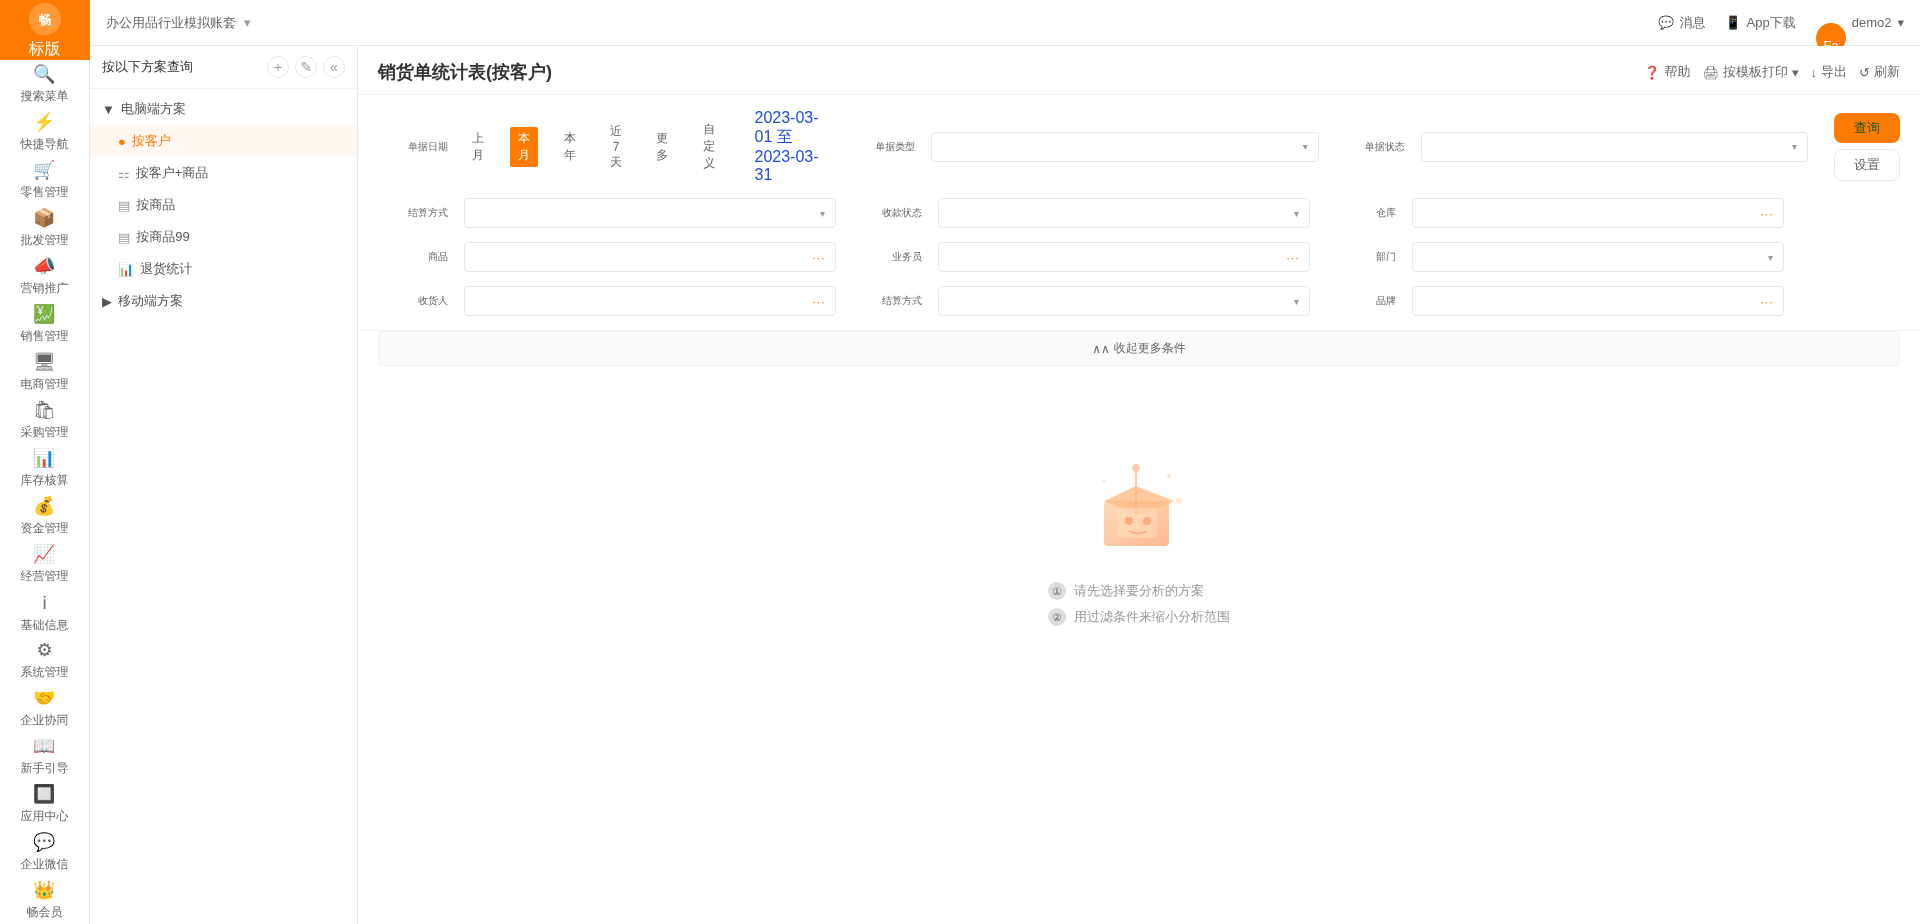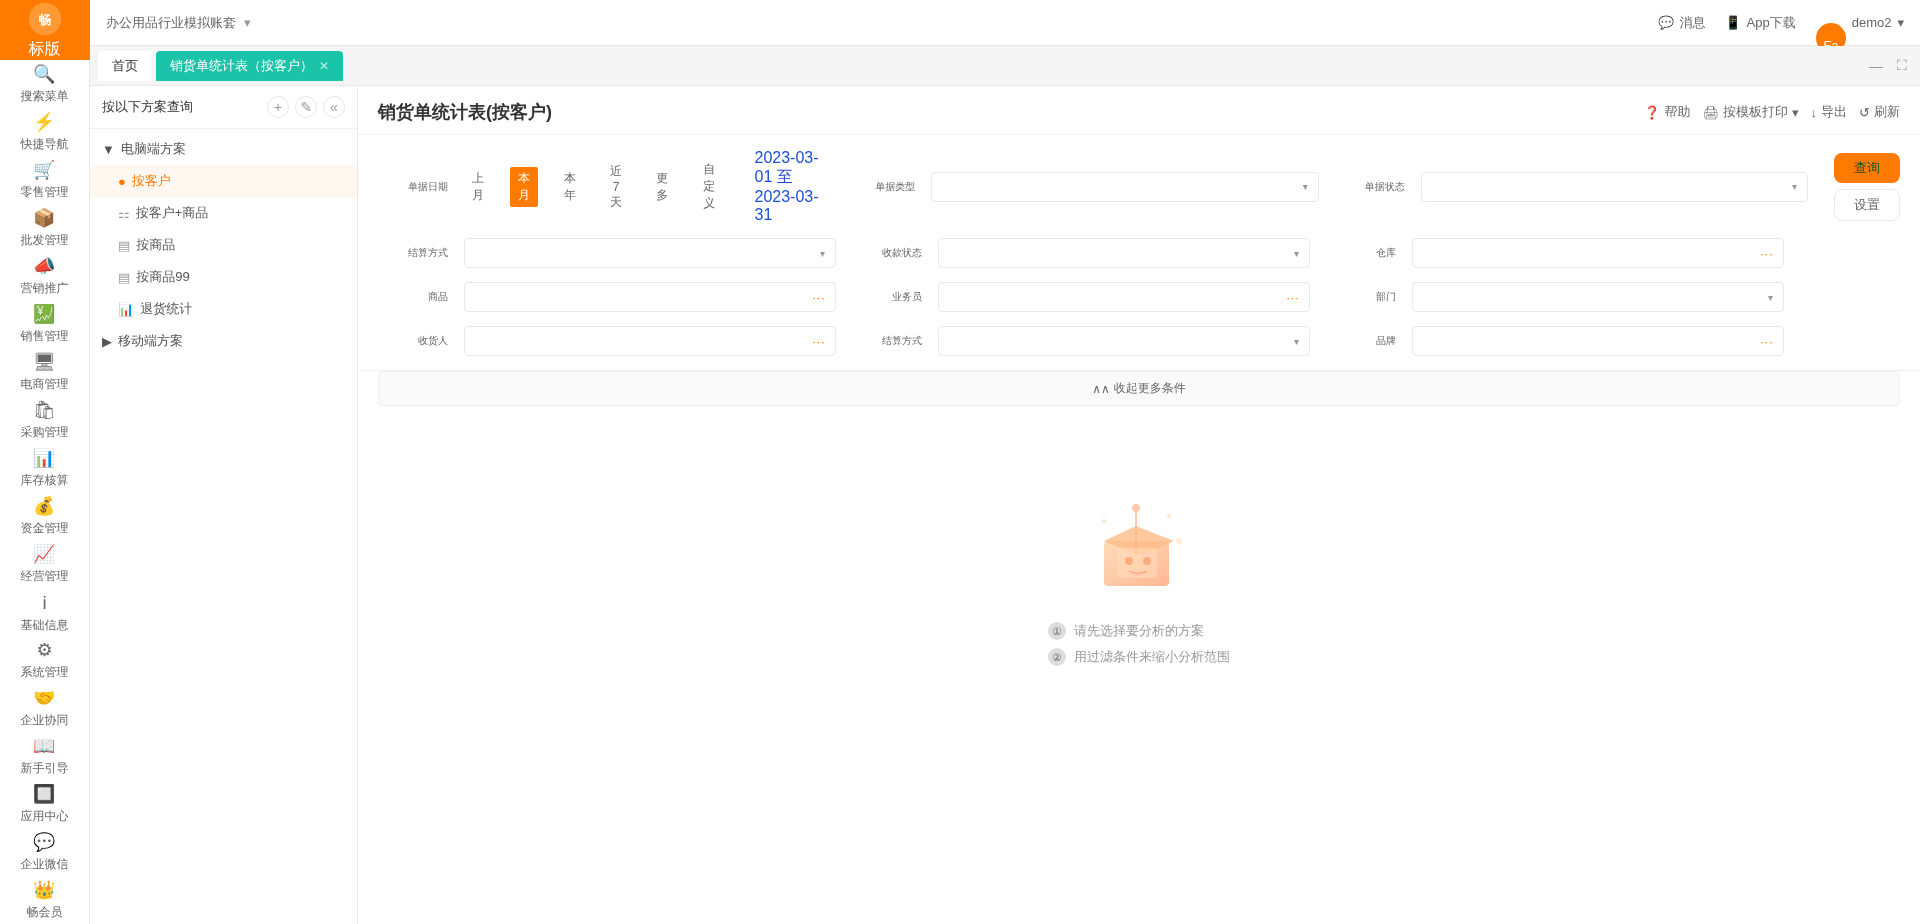--- a/index.html
+++ b/index.html
@@ -194,33 +194,20 @@
       <div class="header-btn" style="display:flex;align-items:center;gap:6px;">
         <div class="user-avatar">
           <span>Ea</span>
         </div>
         <span>demo2</span>
         <span>▾</span>
       </div>
     </div>
   </div>
 
-  <div class="tab-bar">
-    <div class="tab tab-home">
-      <span>首页</span>
-    </div>
-    <div class="tab active">
-      <span>销货单统计表（按客户）</span>
-      <span class="tab-close">✕</span>
-    </div>
-    <div class="window-controls">
-      <div class="window-btn">—</div>
-      <div class="window-btn">⛶</div>
-    </div>
-  </div>
 
   <div class="content">
 
     <div class="left-panel">
       <div class="left-panel-header">
         <span class="left-panel-title">按以下方案查询</span>
         <div class="left-panel-actions">
           <div class="icon-btn">
             <span>+</span>
           </div>

